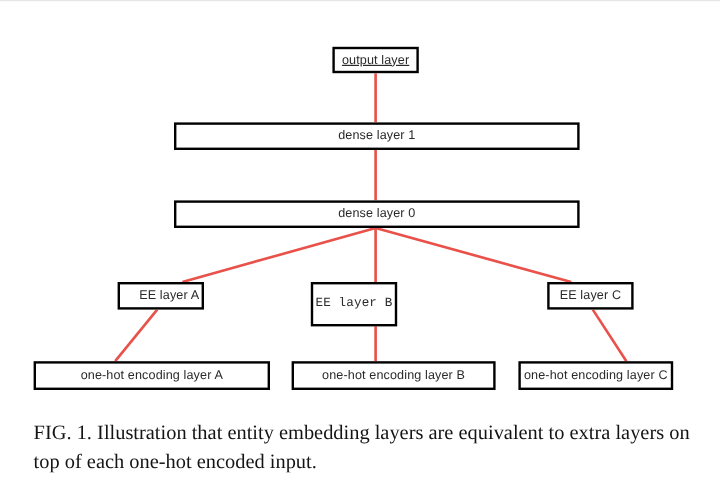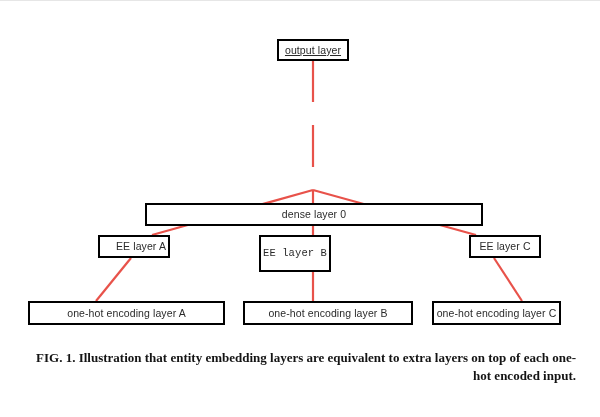--- a/index.html
+++ b/index.html
@@ -54,25 +54,24 @@
     letter-spacing: 0.1px;
     white-space: nowrap;
   }
   
   #caption {
     position: absolute;
     left: 28px;
     top: 348px;
     width: 548px;
     font-family: "Liberation Serif", serif;
-    font-size: 13px;
+    font-size: 17px;
     line-height: 1.42;
     color: #141414;
-    text-align: right;
-    font-weight: bold;
+    text-align: left;
   }
   #caption .cap-label {
     font-family: "Liberation Serif", serif;
   }
 </style>
 </head>
 <body>
 
 <div id="page">
 
@@ -86,34 +85,37 @@
         <line x1="313" y1="189" x2="476" y2="234" stroke="#e8524a" stroke-width="2.2" stroke-linecap="butt"></line>
         <line x1="131" y1="257" x2="96" y2="300" stroke="#e8524a" stroke-width="2.2" stroke-linecap="butt"></line>
         <line x1="313" y1="257" x2="313" y2="300" stroke="#e8524a" stroke-width="2.2" stroke-linecap="butt"></line>
         <line x1="494" y1="257" x2="522" y2="300" stroke="#e8524a" stroke-width="2.2" stroke-linecap="butt"></line>
       </svg>
 
     <div class="node" style="left: 277px; top: 38px; width: 72px; height: 22px; border-color: rgb(0, 0, 0); background: rgb(255, 255, 255); color: rgb(42, 42, 42); text-decoration: underline;">
       <span>output layer</span>
     </div>
 
+    <div class="node" style="left: 145px; top: 101px; width: 338px; height: 23px; border-color: rgb(0, 0, 0); background: rgb(255, 255, 255); color: rgb(42, 42, 42);">
+      <span>dense layer 1</span>
+    </div>
 
-    <div class="node" style="left: 145px; top: 166px; width: 338px; height: 23px; border-color: rgb(0, 0, 0); background: rgb(255, 255, 255); color: rgb(42, 42, 42); margin-top: 36px;">
+    <div class="node" style="left: 145px; top: 166px; width: 338px; height: 23px; border-color: rgb(0, 0, 0); background: rgb(255, 255, 255); color: rgb(42, 42, 42);">
       <span>dense layer 0</span>
     </div>
 
     <div class="node" style="left: 98px; top: 234px; width: 72px; height: 23px; border-color: rgb(0, 0, 0); background: rgb(255, 255, 255); color: rgb(42, 42, 42); padding-left: 14px;">
       <span>EE layer A</span>
     </div>
 
     <div class="node" style="left: 259px; top: 234px; width: 72px; height: 37px; border-color: rgb(0, 0, 0); background: rgb(255, 255, 255); color: rgb(42, 42, 42); font-family: Liberation Mono, monospace;">
       <span>EE layer B</span>
     </div>
 
-    <div class="node" style="left: 456px; top: 234px; width: 72px; height: 23px; border-color: rgb(0, 0, 0); background: rgb(255, 255, 255); color: rgb(42, 42, 42); margin-left: 13px;">
+    <div class="node" style="left: 456px; top: 234px; width: 72px; height: 23px; border-color: rgb(0, 0, 0); background: rgb(255, 255, 255); color: rgb(42, 42, 42);">
       <span>EE layer C</span>
     </div>
 
     <div class="node" style="left: 28px; top: 300px; width: 197px; height: 24px; border-color: rgb(0, 0, 0); background: rgb(255, 255, 255); color: rgb(42, 42, 42);">
       <span>one-hot encoding layer A</span>
     </div>
 
     <div class="node" style="left: 243px; top: 300px; width: 170px; height: 24px; border-color: rgb(0, 0, 0); background: rgb(255, 255, 255); color: rgb(42, 42, 42);">
       <span>one-hot encoding layer B</span>
     </div>

